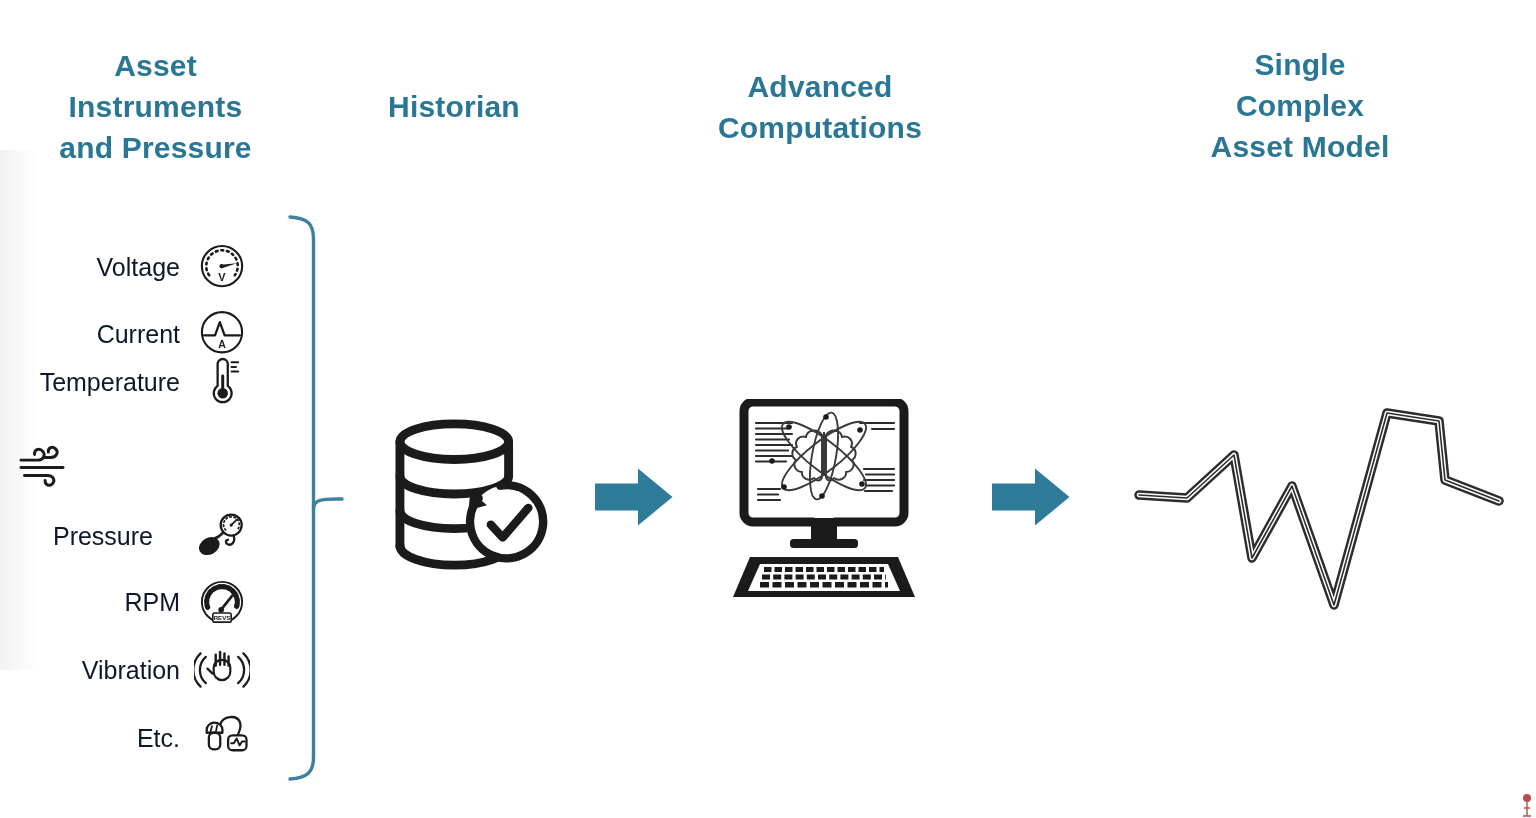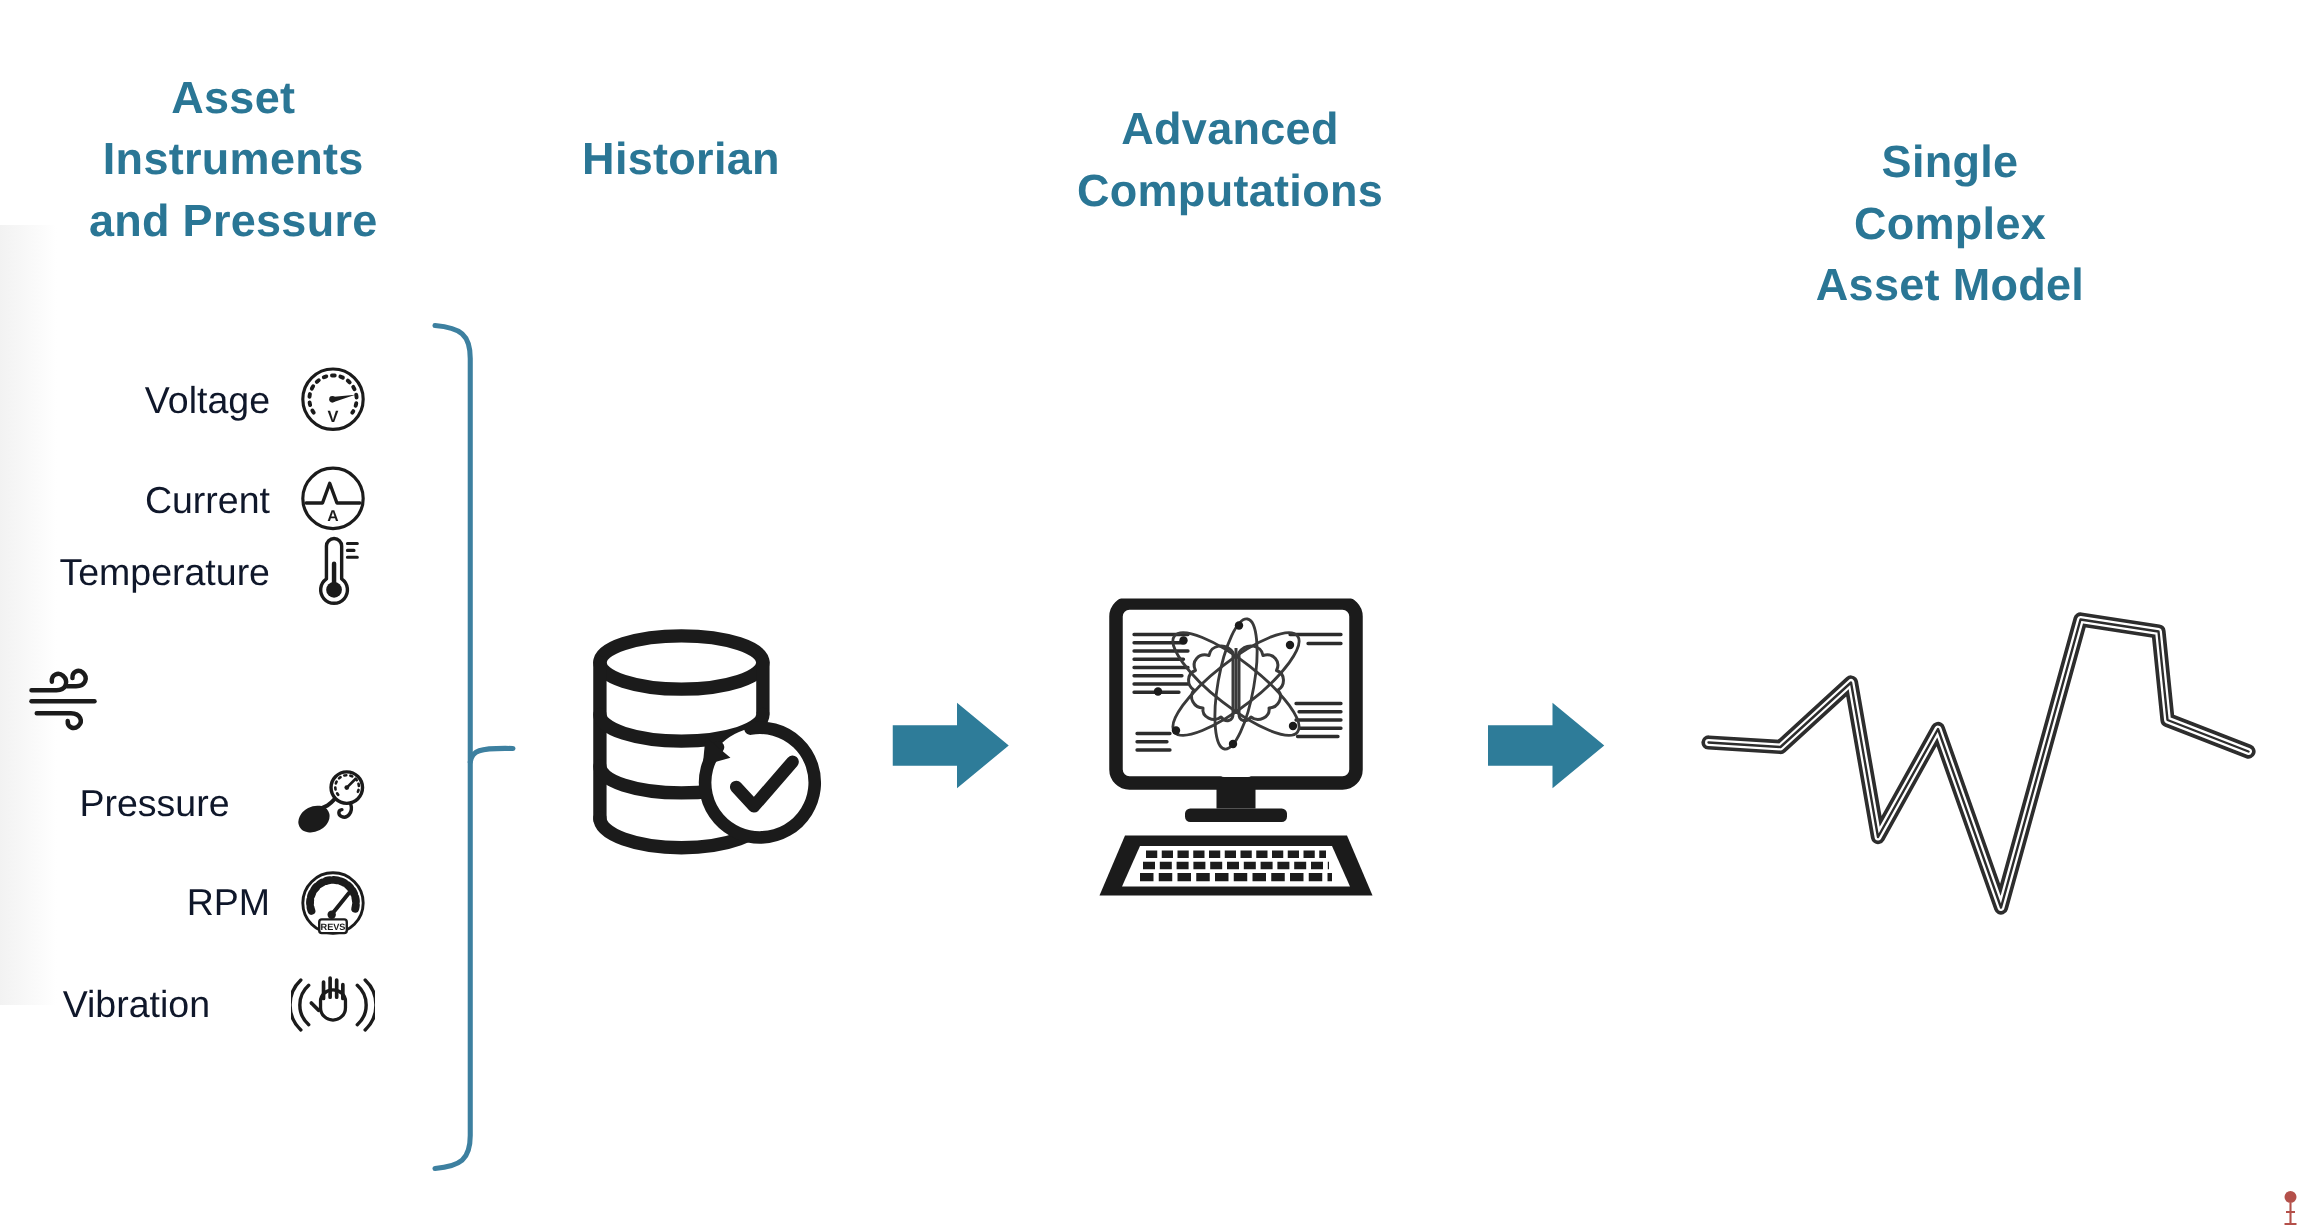--- a/index.html
+++ b/index.html
@@ -29,21 +29,21 @@
 
 <div class="stage">
   <div class="edge-shade"></div>
 
   <div class="col-title" style="left:8px;top:45px;width:295px;">Asset
 Instruments
 and Pressure</div>
   <div class="col-title" style="left:344px;top:86px;width:220px;">Historian</div>
   <div class="col-title" style="left:672px;top:66px;width:296px;">Advanced
 Computations</div>
-  <div class="col-title" style="left:1142px;top:44px;width:316px;margin-top:44px;">Single
+  <div class="col-title" style="left:1142px;top:44px;width:316px;">Single
 Complex
 Asset Model</div>
 
   <div class="sensor-row" style="top:238px;">
     <span class="sensor-label">Voltage</span>
     <svg class="sensor-icon" viewBox="0 0 64 64">
       <circle class="ink" cx="32" cy="31" r="23" stroke-width="2.4"></circle>
       <path class="ink" d="M17.3 41.3 A18 18 0 1 1 46.7 41.3" stroke-width="3" stroke-dasharray="2 4.4" stroke-linecap="butt"></path>
       <polygon class="ink-fill" points="31,29.4 49,27.6 31,33.8"></polygon>
       <circle class="ink-fill" cx="31.5" cy="31" r="2.4"></circle>
@@ -97,33 +97,44 @@
     <svg class="sensor-icon" viewBox="0 0 64 64">
       <circle class="ink" cx="32" cy="32" r="23" stroke-width="2.2"></circle>
       <path class="ink" d="M15.6 38 A17.5 17.5 0 1 1 48.4 38" stroke-width="6" stroke-dasharray="2.8 2.9" stroke-linecap="butt"></path>
       <path class="ink" d="M30.8 41 L44 24.5" stroke-width="3"></path>
       <circle class="ink-fill" cx="31" cy="41" r="3.2"></circle>
       <rect x="21.5" y="44.5" width="21" height="10.5" rx="2" fill="#fff" stroke="#1b1b1b" stroke-width="1.8"></rect>
       <text class="icon-letter" x="32" y="52.8" font-size="7">REVS</text>
     </svg>
   </div>
 
-  <div class="sensor-row" style="top:641px;gap:40px;">
+  <div class="sensor-row" style="top:641px;">
     <span class="sensor-label">Vibration</span>
     <svg class="sensor-icon" viewBox="0 0 64 64">
       <path class="ink" d="M13.5 17 a20 20 0 0 0 0 30" stroke-width="2.6"></path>
       <path class="ink" d="M7.5 13 a26 26 0 0 0 0 38" stroke-width="2.6"></path>
       <path class="ink" d="M50.5 17 a20 20 0 0 1 0 30" stroke-width="2.6"></path>
       <path class="ink" d="M56.5 13 a26 26 0 0 1 0 38" stroke-width="2.6"></path>
       <path class="ink" d="M22.5 34 v-5 a9.5 8.5 0 0 1 19 0 v5 a9.5 9.5 0 0 1 -19 0 Z" stroke-width="2.5"></path>
       <path class="ink" d="M24.8 27 V14.5 M29.8 26 V11.5 M34.8 26 V13 M39.5 27 V16.5" stroke-width="2.8"></path>
       <path class="ink" d="M21 36 L15.5 30.5" stroke-width="2.8"></path>
     </svg>
   </div>
 
+  <div class="sensor-row" style="top:709px;">
+    <span class="sensor-label">Etc.</span>
+    <svg class="sensor-icon" viewBox="0 0 64 64">
+      <rect class="ink" x="17" y="26" width="13" height="19" rx="5.5" stroke-width="2.6"></rect>
+      <path class="ink" d="M14.5 26 v-3.5 a9 8 0 0 1 18 0 V26 Z" stroke-width="2.6"></path>
+      <path class="ink" d="M20.5 18.5 L18.8 25 M26.5 17.5 L25 25" stroke-width="2"></path>
+      <path class="ink" d="M30 16.5 C33 6.5 49 5 52.5 14 C54.5 19.5 52 24.5 50 28.5" stroke-width="2.6"></path>
+      <rect class="ink" x="39" y="29" width="21" height="17" rx="5" stroke-width="2.6" fill="#fff"></rect>
+      <path class="ink" d="M42.5 38 h3 l3.2 -5.5 3.4 8 2.8 -4.5 h3" stroke-width="2.2"></path>
+    </svg>
+  </div>
 
   <svg class="abs" style="left:281px;top:212px;" width="64" height="572" viewBox="0 0 64 572">
     <path d="M9 5 C26 6.5 32.5 11 32.5 27 V545 C32.5 561 26 565.5 9 567" fill="none" stroke="#3d80a0" stroke-width="3.4" stroke-linecap="round"></path>
     <path d="M32.5 296 C33.5 288.5 38 286.5 61 287" fill="none" stroke="#3d80a0" stroke-width="3.4" stroke-linecap="round"></path>
   </svg>
 
   <svg class="abs" style="left:392px;top:416px;" width="168" height="162" viewBox="0 0 170 164">
     <ellipse cx="63" cy="26" rx="55" ry="18" fill="#fff" stroke="#1b1b1b" stroke-width="9"></ellipse>
     <path d="M8 26 V132" class="ink" stroke-width="9"></path>
     <path d="M118 26 V60" class="ink" stroke-width="9"></path>

